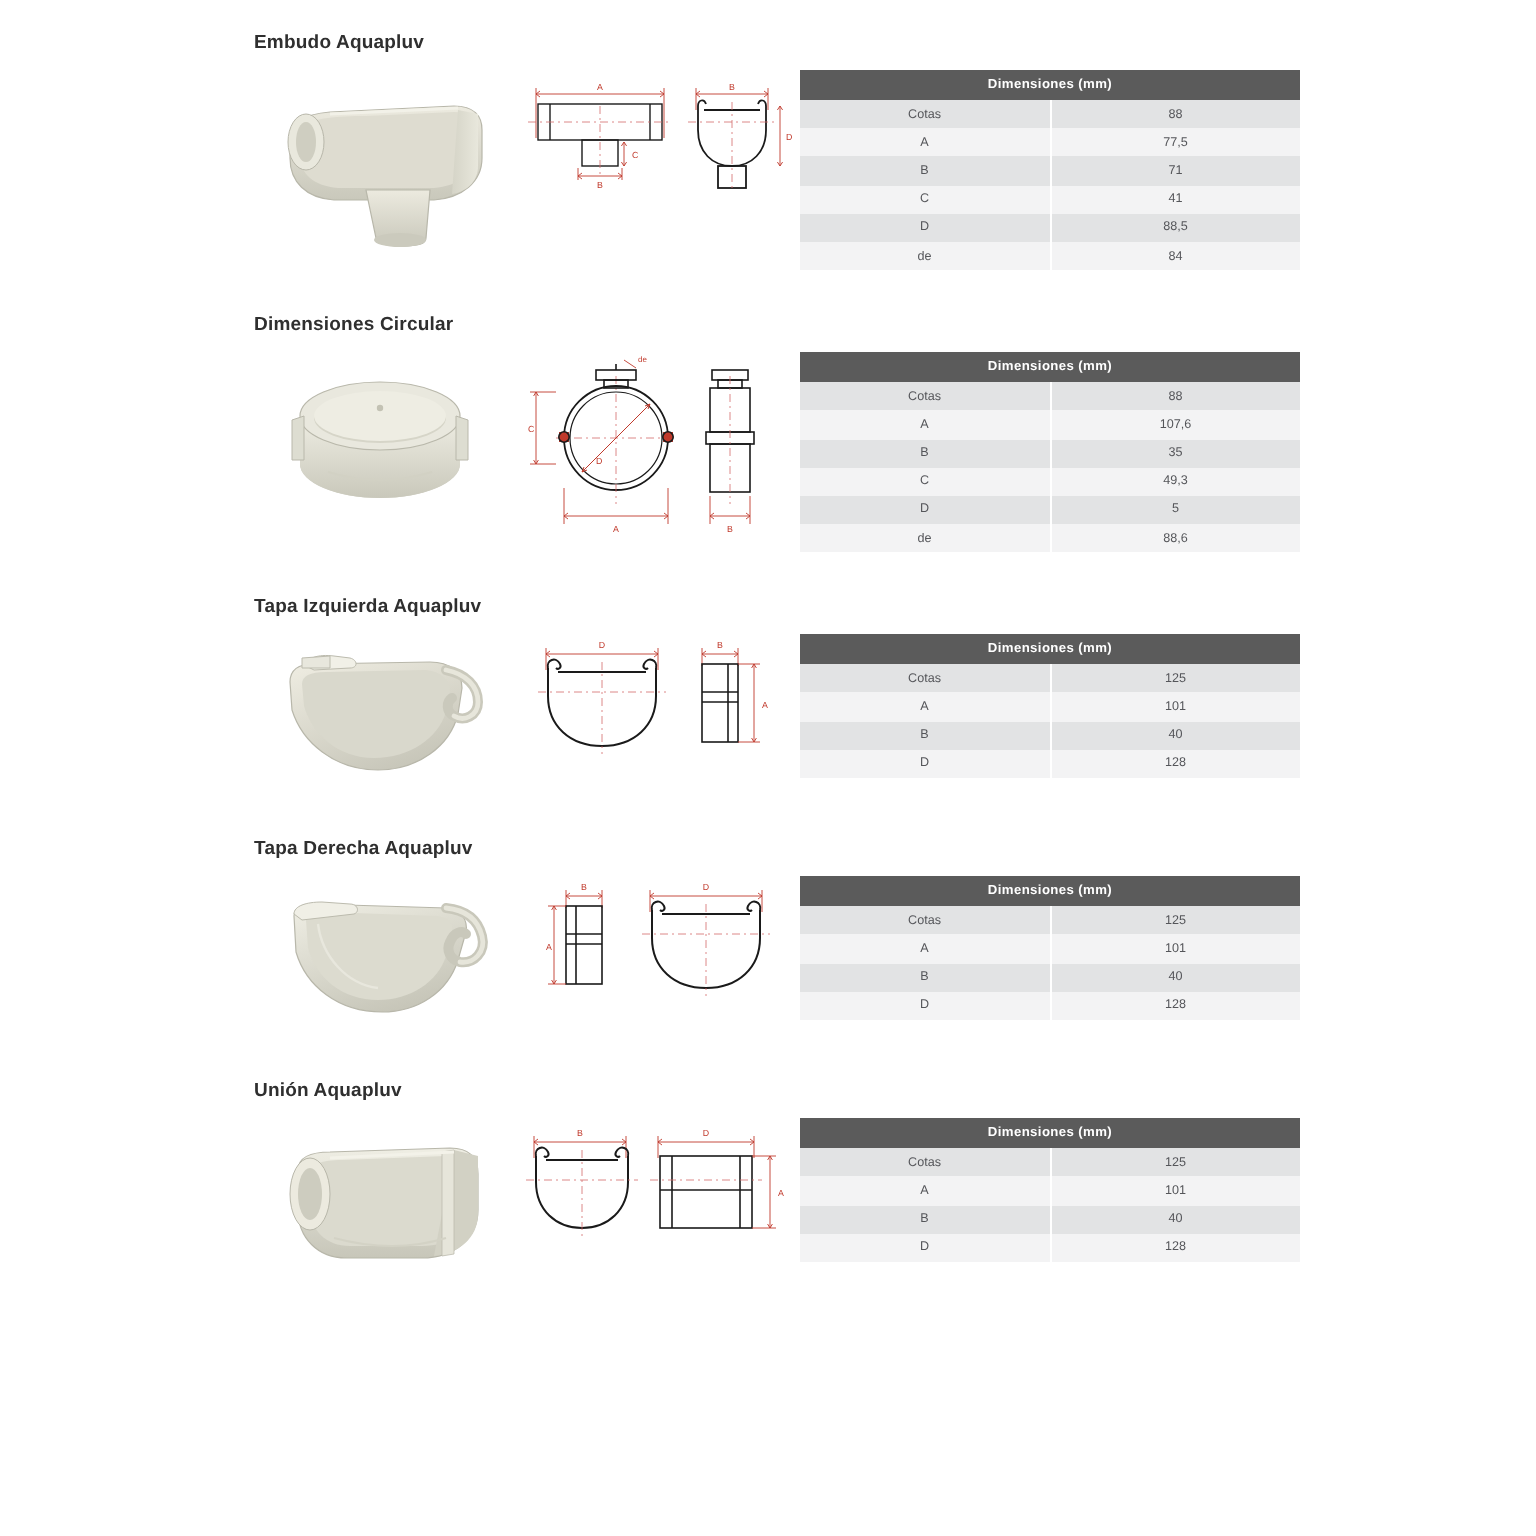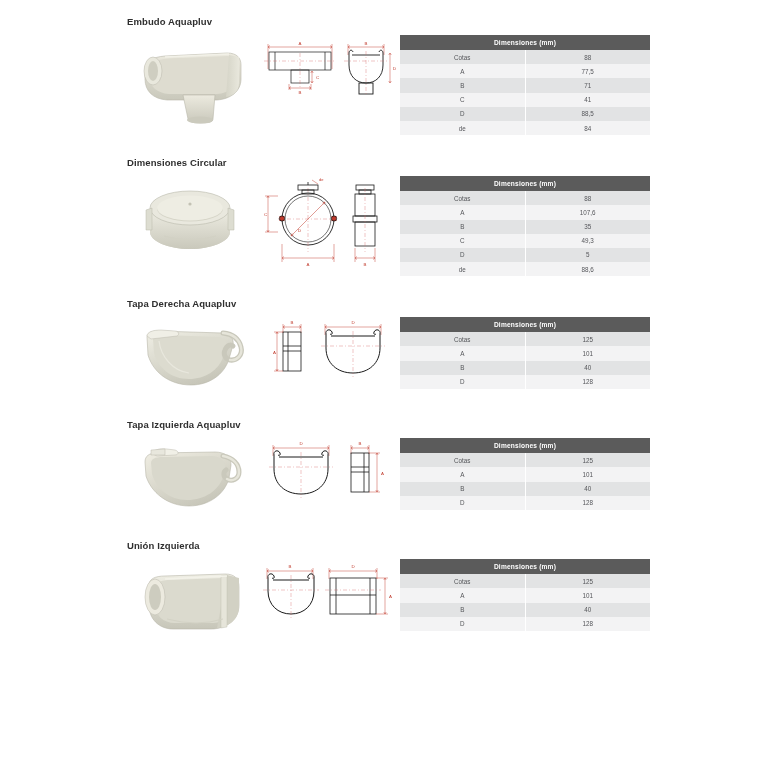--- a/index.html
+++ b/index.html
@@ -340,20 +340,119 @@
                 <td>de</td>
                 <td>88,6</td>
               </tr>
           </tbody>
         </table>
       </div>
 
     </div>
   </div>
 
+  <div class="product-row r4">
+    <div class="section-title">Tapa Izquierda Aquapluv</div>
+    <div class="row-body">
+
+      <div class="photo-cell">
+        <svg width="118" height="82" viewBox="0 0 118 82">
+          <defs>
+            <linearGradient id="g4" x1="0.2" y1="0" x2="0.8" y2="1">
+              <stop offset="0" stop-color="#eceadf"></stop>
+                <stop offset="1" stop-color="#c4c3b6"></stop>
+            </linearGradient>
+          </defs>
+          <path d="M14 26 C14 20 18 17 26 17 L84 16 C94 16 100 21 100 29 L98 42 C94 58 78 70 58 70 C36 70 20 56 15 40 Z" fill="url(#g4)" stroke="#b8b7aa" stroke-width="0.6"></path>
+          <path d="M20 27 C20 23 24 21 32 21 L82 20 C90 21 94 25 94 31 L92 41 C88 54 74 64 56 64 C38 64 25 52 21 38 Z" fill="#d9d8cc"></path>
+          <path d="M22 18 C22 14 28 12 36 13 L44 14 C48 15 48 19 44 19 L26 20 Z" fill="#f1f0e7" stroke="#bcbbae" stroke-width="0.5"></path>
+          <path d="M20 14 L34 13 L34 19 L20 19 Z" fill="#e8e7dd" stroke="#bcbbae" stroke-width="0.5"></path>
+          <path d="M92 20 C102 22 108 28 108 36 C108 43 101 46 96 43 C92 41 92 36 95 34" fill="none" stroke="#cac9bc" stroke-width="5" stroke-linecap="round"></path>
+          <path d="M92 20 C102 22 108 28 108 36 C108 43 101 46 96 43" fill="none" stroke="#e7e6db" stroke-width="2.4" stroke-linecap="round"></path>
+        </svg>
+      </div>
+
+      <div class="draw-cell">
+        <svg width="142" height="74" viewBox="0 0 142 74">
+          <g stroke="#c0392b" stroke-width="0.45" fill="none">
+            <line x1="18" y1="12" x2="74" y2="12"></line>
+            <line x1="18" y1="9" x2="18" y2="20"></line>
+            <line x1="74" y1="9" x2="74" y2="20"></line>
+            <path d="M20 10.5 L18 12 L20 13.5"></path>
+              <path d="M72 10.5 L74 12 L72 13.5"></path>
+          </g>
+          <text x="46" y="9" font-family="Liberation Sans, sans-serif" font-size="4.4" fill="#c0392b" text-anchor="middle">D</text>
+
+          <g stroke="#1a1a1a" stroke-width="1" fill="none">
+            <path d="M19 19 L19 33 C19 48 30 58 46 58 C62 58 73 48 73 33 L73 19"></path>
+            <path d="M19 19 C18 15 23 13 25 17 C26 19 24 20 23 19"></path>
+            <path d="M73 19 C74 15 69 13 67 17 C66 19 68 20 69 19"></path>
+            <line x1="24" y1="21" x2="68" y2="21"></line>
+          </g>
+          <line x1="14" y1="31" x2="78" y2="31" stroke="#d36b6b" stroke-width="0.4" stroke-dasharray="4,2,1,2"></line>
+          <line x1="46" y1="16" x2="46" y2="62" stroke="#d36b6b" stroke-width="0.4" stroke-dasharray="4,2,1,2"></line>
+
+          <g stroke="#c0392b" stroke-width="0.45" fill="none">
+            <line x1="96" y1="12" x2="114" y2="12"></line>
+            <line x1="96" y1="9" x2="96" y2="18"></line>
+            <line x1="114" y1="9" x2="114" y2="18"></line>
+            <path d="M98 10.5 L96 12 L98 13.5"></path>
+              <path d="M112 10.5 L114 12 L112 13.5"></path>
+          </g>
+          <text x="105" y="9" font-family="Liberation Sans, sans-serif" font-size="4.4" fill="#c0392b" text-anchor="middle">B</text>
+
+          <g stroke="#1a1a1a" stroke-width="0.8" fill="none">
+            <rect x="96" y="17" width="18" height="39"></rect>
+            <line x1="109" y1="17" x2="109" y2="56"></line>
+            <line x1="96" y1="31" x2="114" y2="31"></line>
+            <line x1="96" y1="36" x2="114" y2="36"></line>
+          </g>
+
+          <g stroke="#c0392b" stroke-width="0.45" fill="none">
+            <line x1="122" y1="17" x2="122" y2="56"></line>
+            <path d="M120.8 19 L122 17 L123.2 19"></path>
+              <path d="M120.8 54 L122 56 L123.2 54"></path>
+            <line x1="114" y1="17" x2="125" y2="17"></line>
+            <line x1="114" y1="56" x2="125" y2="56"></line>
+          </g>
+          <text x="126" y="39" font-family="Liberation Sans, sans-serif" font-size="4.4" fill="#c0392b">A</text>
+        </svg>
+      </div>
+
+      <div class="table-cell">
+        <table class="dim">
+          <thead>
+            <tr>
+                <th class="hdr" colspan="2">Dimensiones (mm)</th>
+              </tr>
+          </thead>
+          <tbody>
+            <tr class="odd">
+                <td>Cotas</td>
+                <td>125</td>
+              </tr>
+            <tr class="even">
+                <td>A</td>
+                <td>101</td>
+              </tr>
+            <tr class="odd">
+                <td>B</td>
+                <td>40</td>
+              </tr>
+            <tr class="even">
+                <td>D</td>
+                <td>128</td>
+              </tr>
+          </tbody>
+        </table>
+      </div>
+
+    </div>
+  </div>
+
   <div class="product-row r3">
     <div class="section-title">Tapa Derecha Aquapluv</div>
     <div class="row-body">
 
       <div class="photo-cell">
         <svg width="118" height="82" viewBox="0 0 118 82">
           <defs>
             <linearGradient id="g3" x1="0.1" y1="0" x2="0.6" y2="1">
               <stop offset="0" stop-color="#eeede3"></stop>
                 <stop offset="1" stop-color="#c6c5b8"></stop>
@@ -439,121 +538,22 @@
                 <td>D</td>
                 <td>128</td>
               </tr>
           </tbody>
         </table>
       </div>
 
     </div>
   </div>
 
-  <div class="product-row r4">
-    <div class="section-title">Tapa Izquierda Aquapluv</div>
-    <div class="row-body">
-
-      <div class="photo-cell">
-        <svg width="118" height="82" viewBox="0 0 118 82">
-          <defs>
-            <linearGradient id="g4" x1="0.2" y1="0" x2="0.8" y2="1">
-              <stop offset="0" stop-color="#eceadf"></stop>
-                <stop offset="1" stop-color="#c4c3b6"></stop>
-            </linearGradient>
-          </defs>
-          <path d="M14 26 C14 20 18 17 26 17 L84 16 C94 16 100 21 100 29 L98 42 C94 58 78 70 58 70 C36 70 20 56 15 40 Z" fill="url(#g4)" stroke="#b8b7aa" stroke-width="0.6"></path>
-          <path d="M20 27 C20 23 24 21 32 21 L82 20 C90 21 94 25 94 31 L92 41 C88 54 74 64 56 64 C38 64 25 52 21 38 Z" fill="#d9d8cc"></path>
-          <path d="M22 18 C22 14 28 12 36 13 L44 14 C48 15 48 19 44 19 L26 20 Z" fill="#f1f0e7" stroke="#bcbbae" stroke-width="0.5"></path>
-          <path d="M20 14 L34 13 L34 19 L20 19 Z" fill="#e8e7dd" stroke="#bcbbae" stroke-width="0.5"></path>
-          <path d="M92 20 C102 22 108 28 108 36 C108 43 101 46 96 43 C92 41 92 36 95 34" fill="none" stroke="#cac9bc" stroke-width="5" stroke-linecap="round"></path>
-          <path d="M92 20 C102 22 108 28 108 36 C108 43 101 46 96 43" fill="none" stroke="#e7e6db" stroke-width="2.4" stroke-linecap="round"></path>
-        </svg>
-      </div>
-
-      <div class="draw-cell">
-        <svg width="142" height="74" viewBox="0 0 142 74">
-          <g stroke="#c0392b" stroke-width="0.45" fill="none">
-            <line x1="18" y1="12" x2="74" y2="12"></line>
-            <line x1="18" y1="9" x2="18" y2="20"></line>
-            <line x1="74" y1="9" x2="74" y2="20"></line>
-            <path d="M20 10.5 L18 12 L20 13.5"></path>
-              <path d="M72 10.5 L74 12 L72 13.5"></path>
-          </g>
-          <text x="46" y="9" font-family="Liberation Sans, sans-serif" font-size="4.4" fill="#c0392b" text-anchor="middle">D</text>
-
-          <g stroke="#1a1a1a" stroke-width="1" fill="none">
-            <path d="M19 19 L19 33 C19 48 30 58 46 58 C62 58 73 48 73 33 L73 19"></path>
-            <path d="M19 19 C18 15 23 13 25 17 C26 19 24 20 23 19"></path>
-            <path d="M73 19 C74 15 69 13 67 17 C66 19 68 20 69 19"></path>
-            <line x1="24" y1="21" x2="68" y2="21"></line>
-          </g>
-          <line x1="14" y1="31" x2="78" y2="31" stroke="#d36b6b" stroke-width="0.4" stroke-dasharray="4,2,1,2"></line>
-          <line x1="46" y1="16" x2="46" y2="62" stroke="#d36b6b" stroke-width="0.4" stroke-dasharray="4,2,1,2"></line>
-
-          <g stroke="#c0392b" stroke-width="0.45" fill="none">
-            <line x1="96" y1="12" x2="114" y2="12"></line>
-            <line x1="96" y1="9" x2="96" y2="18"></line>
-            <line x1="114" y1="9" x2="114" y2="18"></line>
-            <path d="M98 10.5 L96 12 L98 13.5"></path>
-              <path d="M112 10.5 L114 12 L112 13.5"></path>
-          </g>
-          <text x="105" y="9" font-family="Liberation Sans, sans-serif" font-size="4.4" fill="#c0392b" text-anchor="middle">B</text>
-
-          <g stroke="#1a1a1a" stroke-width="0.8" fill="none">
-            <rect x="96" y="17" width="18" height="39"></rect>
-            <line x1="109" y1="17" x2="109" y2="56"></line>
-            <line x1="96" y1="31" x2="114" y2="31"></line>
-            <line x1="96" y1="36" x2="114" y2="36"></line>
-          </g>
-
-          <g stroke="#c0392b" stroke-width="0.45" fill="none">
-            <line x1="122" y1="17" x2="122" y2="56"></line>
-            <path d="M120.8 19 L122 17 L123.2 19"></path>
-              <path d="M120.8 54 L122 56 L123.2 54"></path>
-            <line x1="114" y1="17" x2="125" y2="17"></line>
-            <line x1="114" y1="56" x2="125" y2="56"></line>
-          </g>
-          <text x="126" y="39" font-family="Liberation Sans, sans-serif" font-size="4.4" fill="#c0392b">A</text>
-        </svg>
-      </div>
-
-      <div class="table-cell">
-        <table class="dim">
-          <thead>
-            <tr>
-                <th class="hdr" colspan="2">Dimensiones (mm)</th>
-              </tr>
-          </thead>
-          <tbody>
-            <tr class="odd">
-                <td>Cotas</td>
-                <td>125</td>
-              </tr>
-            <tr class="even">
-                <td>A</td>
-                <td>101</td>
-              </tr>
-            <tr class="odd">
-                <td>B</td>
-                <td>40</td>
-              </tr>
-            <tr class="even">
-                <td>D</td>
-                <td>128</td>
-              </tr>
-          </tbody>
-        </table>
-      </div>
-
-    </div>
-  </div>
-
   <div class="product-row r5">
-    <div class="section-title">Unión Izquierda</div>
+    <div class="section-title">Unión Aquapluv</div>
     <div class="row-body">
 
       <div class="photo-cell">
         <svg width="118" height="86" viewBox="0 0 118 86">
           <defs>
             <linearGradient id="g5" x1="0" y1="0" x2="0" y2="1">
               <stop offset="0" stop-color="#efeee4"></stop>
                 <stop offset="1" stop-color="#c7c6b9"></stop>
             </linearGradient>
           </defs>

